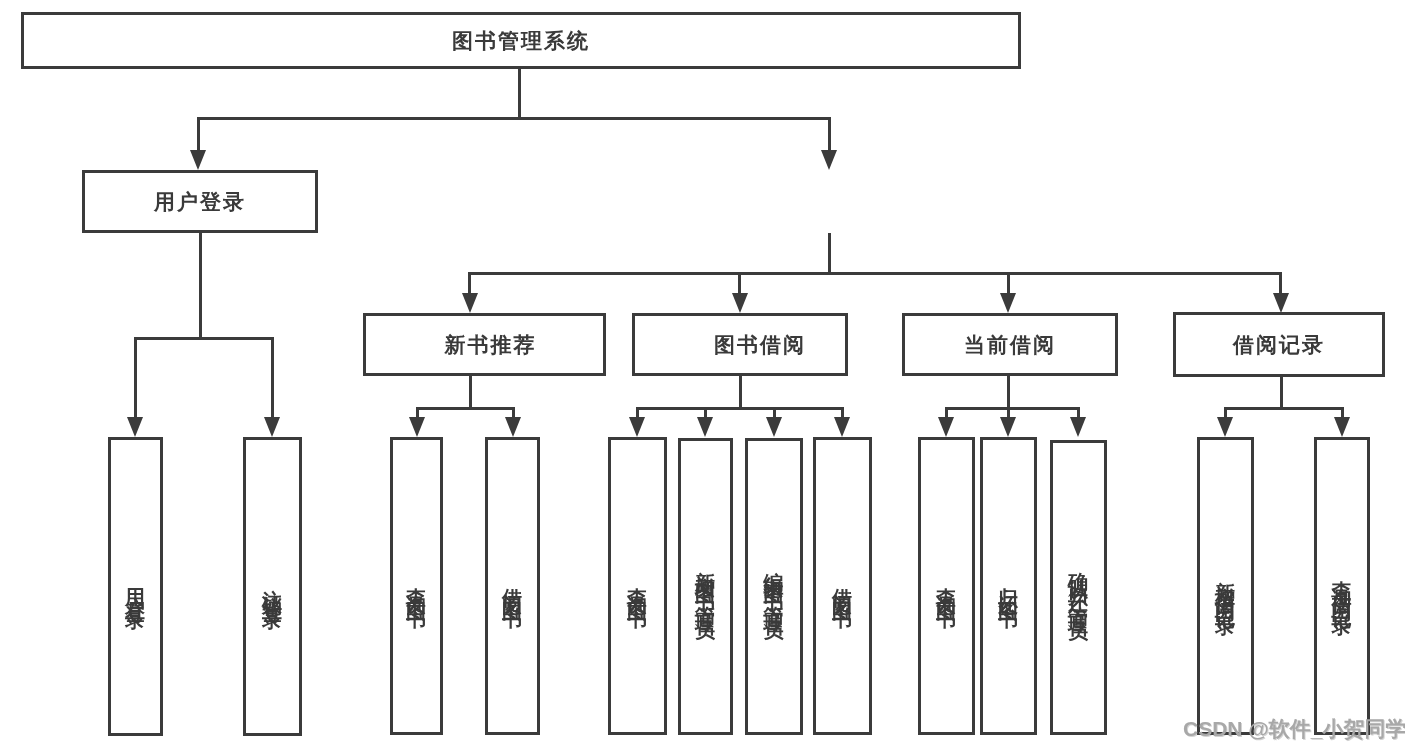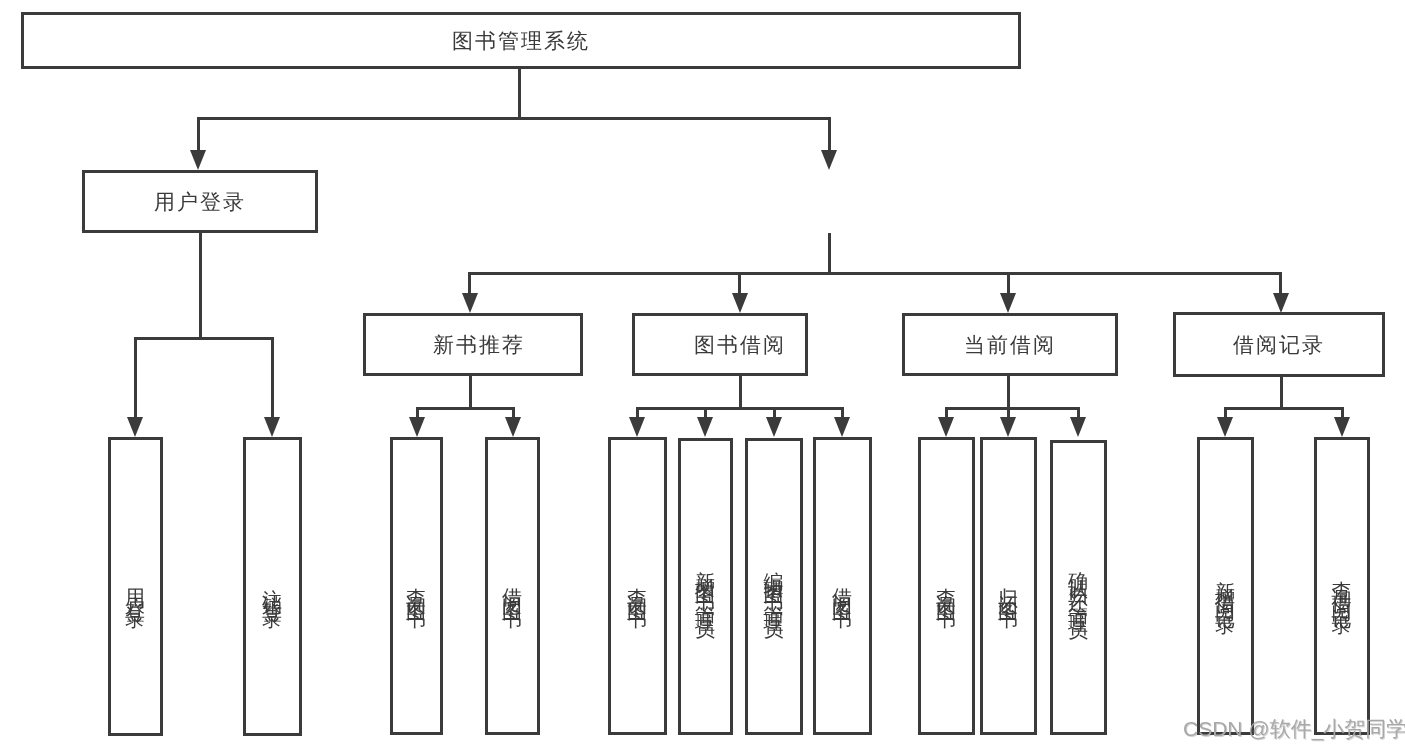--- a/index.html
+++ b/index.html
@@ -10,20 +10,21 @@
   }
   * { margin: 0; padding: 0; box-sizing: border-box; }
   html, body { background: var(--bg); }
   .canvas {
     position: relative;
     width: 1405px;
     height: 747px;
     background: var(--bg);
     font-family: "Liberation Sans", "DejaVu Sans", sans-serif;
     overflow: hidden;
+    font-weight: bold;
   }
   .node {
     position: absolute;
     background: var(--bg);
     border: 3px solid var(--line);
     display: flex;
     align-items: center;
     justify-content: center;
   }
   .hlabel {
@@ -96,24 +97,24 @@
   <div class="hline" style="left:468px; top:272px; width:814px;"></div>
   <div class="vline" style="left:468px; top:272px; height:23px;"></div>
   <div class="arrow" style="left:462px; top:293px;"></div>
   <div class="vline" style="left:738px; top:272px; height:23px;"></div>
   <div class="arrow" style="left:732px; top:293px;"></div>
   <div class="vline" style="left:1007px; top:272px; height:23px;"></div>
   <div class="arrow" style="left:1000px; top:293px;"></div>
   <div class="vline" style="left:1279px; top:272px; height:23px;"></div>
   <div class="arrow" style="left:1273px; top:293px;"></div>
 
-  <div class="node" style="left:363px; top:313px; width:220px; height:63px;padding-left:12px;">
+  <div class="node" style="left:363px; top:313px; width:243px; height:63px;padding-left:12px;">
     <span class="hlabel">新书推荐</span>
   </div>
-  <div class="node" style="left:632px; top:313px; width:176px; height:63px;padding-left:40px;">
+  <div class="node" style="left:632px; top:313px; width:216px; height:63px;padding-left:40px;">
     <span class="hlabel">图书借阅</span>
   </div>
   <div class="node" style="left:1173px; top:312px; width:212px; height:65px;">
     <span class="hlabel">借阅记录</span>
   </div>
   <div class="node" style="left:902px; top:313px; width:216px; height:63px;">
     <span class="hlabel">当前借阅</span>
   </div>
 
   <div class="vline" style="left:469px; top:376px; height:31px;"></div>

